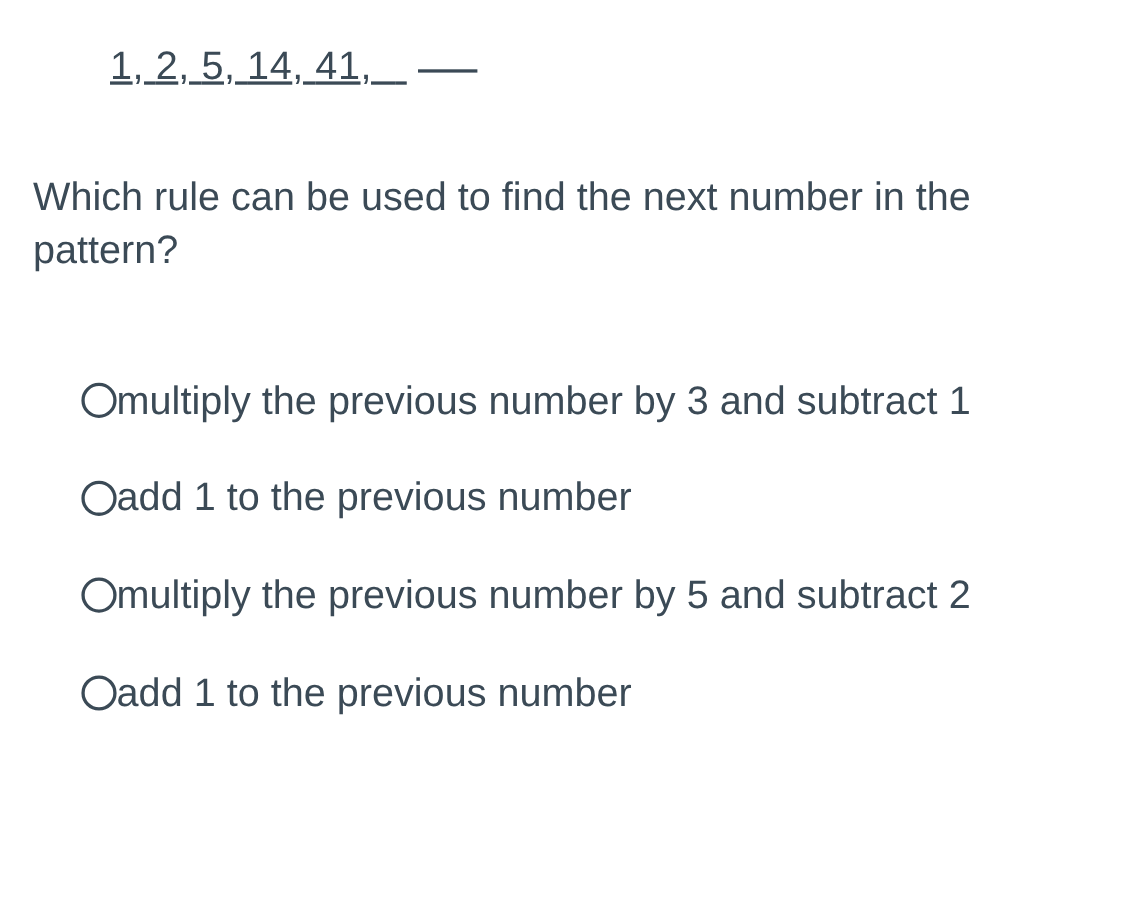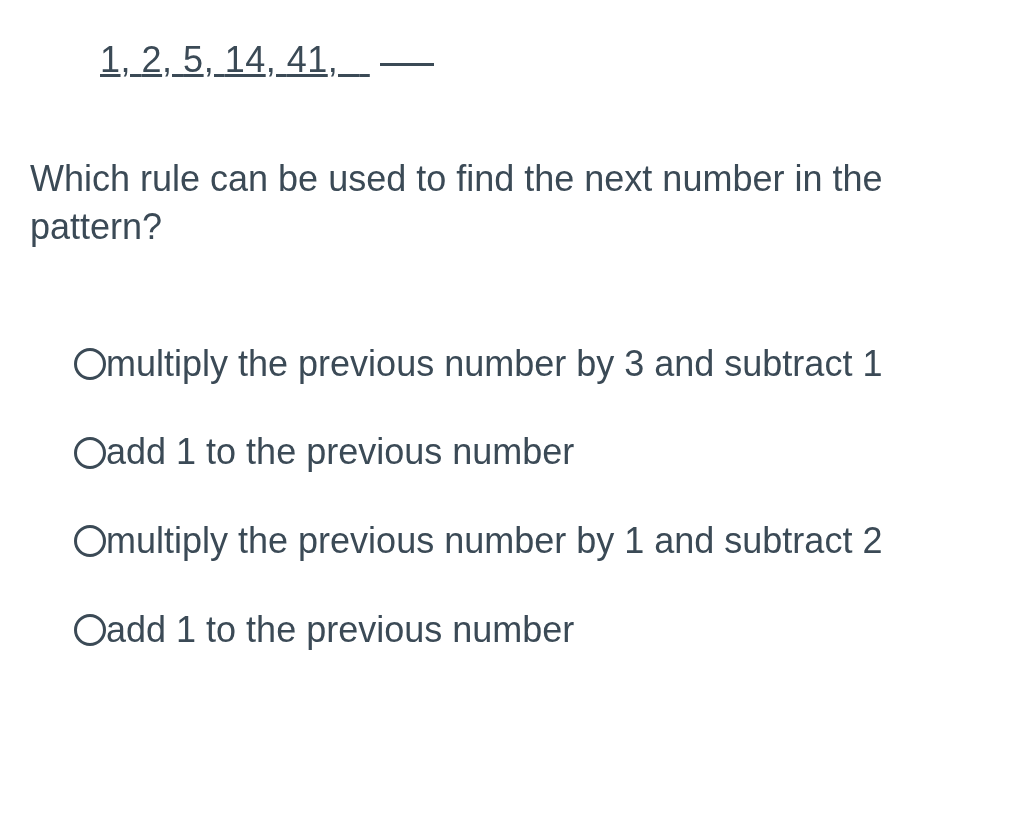--- a/index.html
+++ b/index.html
@@ -72,21 +72,21 @@
     <div class="option-label">multiply the previous number by 3 and subtract 1</div>
   </div>
 
   <div class="option">
     <div class="radio"></div>
     <div class="option-label">add 1 to the previous number</div>
   </div>
 
   <div class="option">
     <div class="radio"></div>
-    <div class="option-label">multiply the previous number by 1 and subtract 2</div>
+    <div class="option-label">multiply the previous number by 5 and subtract 2</div>
   </div>
 
   <div class="option">
     <div class="radio"></div>
     <div class="option-label">add 1 to the previous number</div>
   </div>
 
 </div>
 
 </body></html>

